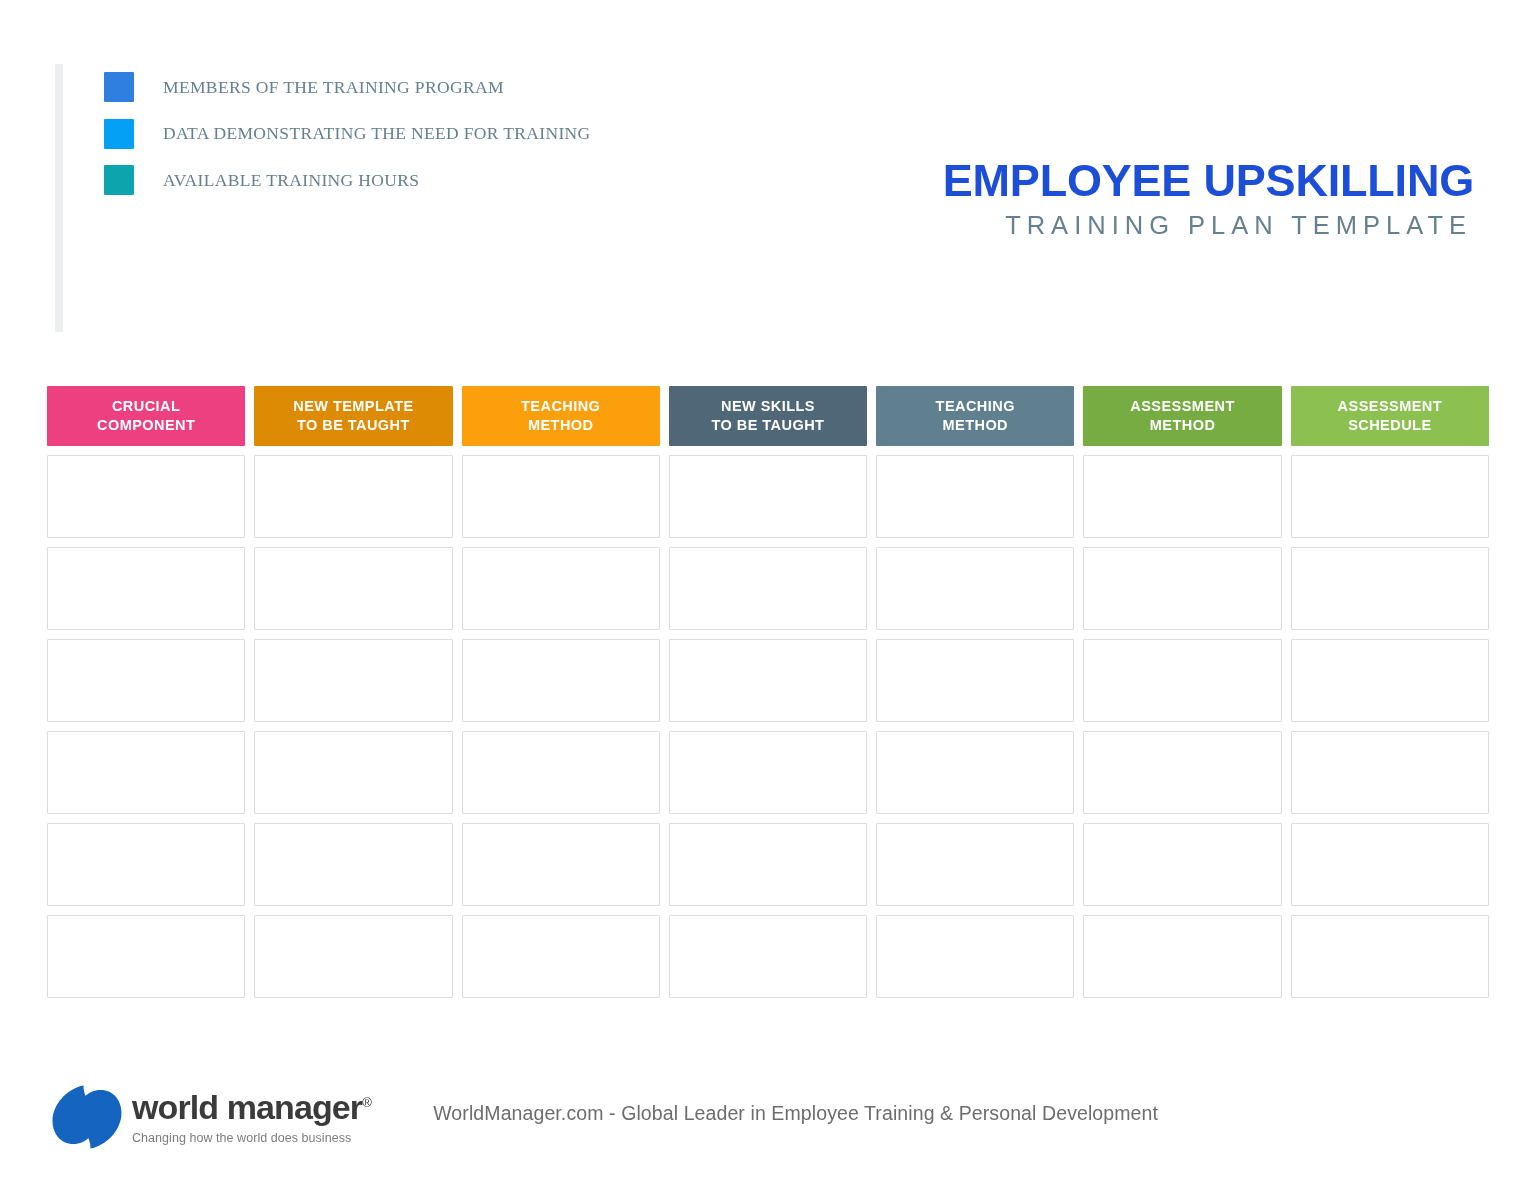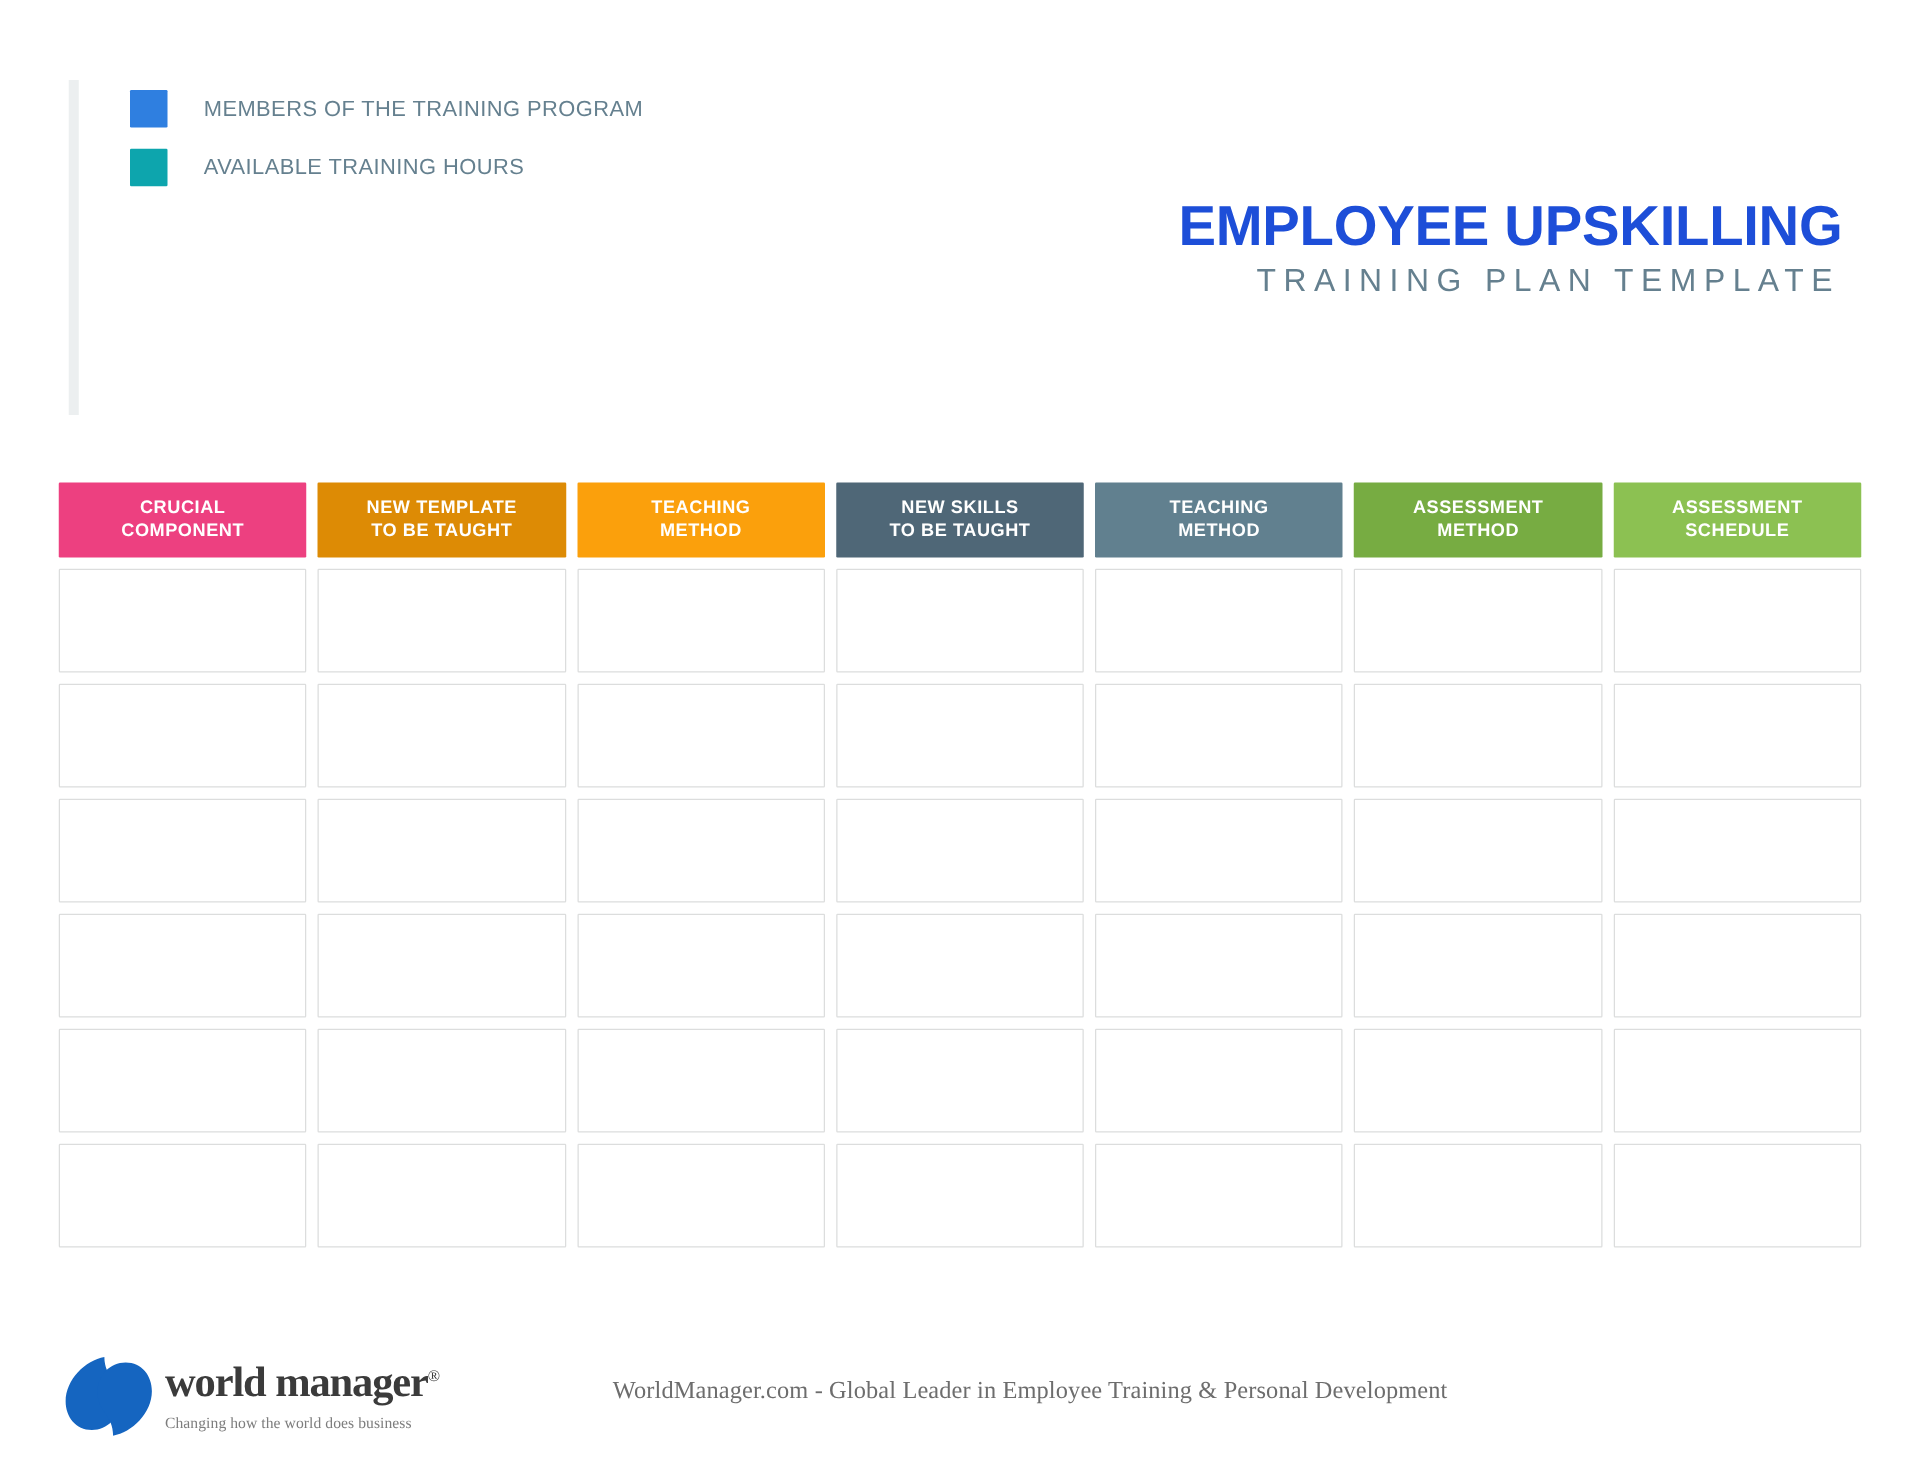--- a/index.html
+++ b/index.html
@@ -49,20 +49,21 @@
     flex: 0 0 auto;
     border-radius: 1px;
   }
   .legend-label {
     margin-left: 29px;
     font-size: 17.5px;
     letter-spacing: 0.35px;
     font-weight: 400;
     color: #65808f;
     white-space: nowrap;
+    font-family: Liberation Serif, serif;
   }
 
   
   #title-block {
     position: absolute;
     right: 62px;
     top: 158px;
     text-align: right;
   }
   #main-title {
@@ -123,21 +124,20 @@
     box-sizing: border-box;
   }
 
   
   #footer {
     position: absolute;
     left: 0;
     top: 1072px;
     width: 1220px;
     height: 100px;
-    font-family: Liberation Serif, serif;
   }
   #logo-block {
     position: absolute;
     left: 50px;
     top: 6px;
     display: flex;
     align-items: flex-start;
   }
   #logo-mark { width: 74px; height: 78px; flex: 0 0 auto; }
   #logo-text-wrap {
@@ -181,20 +181,24 @@
 
 <div id="legend-block">
   <div id="legend-accent-bar" style="background: rgb(236, 239, 240);"></div>
   <div id="legend-list">
 
     <div class="legend-item">
       <span class="legend-swatch" style="background: rgb(47, 127, 224);"></span>
       <span class="legend-label">MEMBERS OF THE TRAINING PROGRAM</span>
     </div>
 
+    <div class="legend-item">
+      <span class="legend-swatch" style="background: rgb(4, 160, 245);"></span>
+      <span class="legend-label">DATA DEMONSTRATING THE NEED FOR TRAINING</span>
+    </div>
 
     <div class="legend-item">
       <span class="legend-swatch" style="background: rgb(13, 165, 173);"></span>
       <span class="legend-label">AVAILABLE TRAINING HOURS</span>
     </div>
 
 
 
 
   </div>

